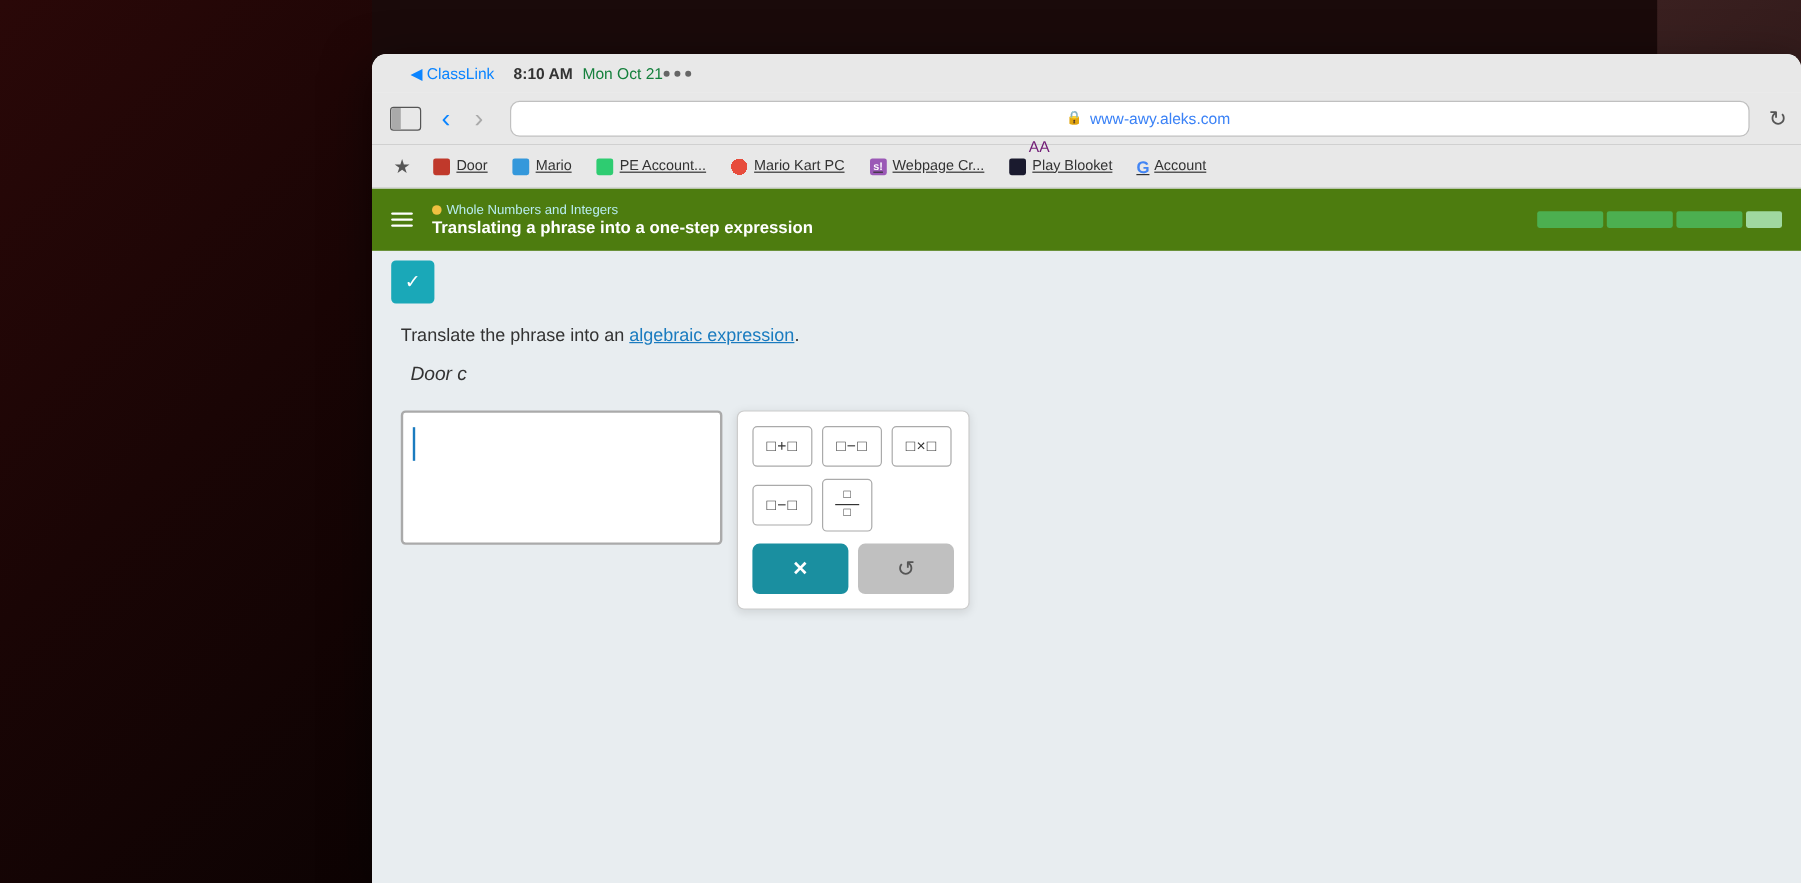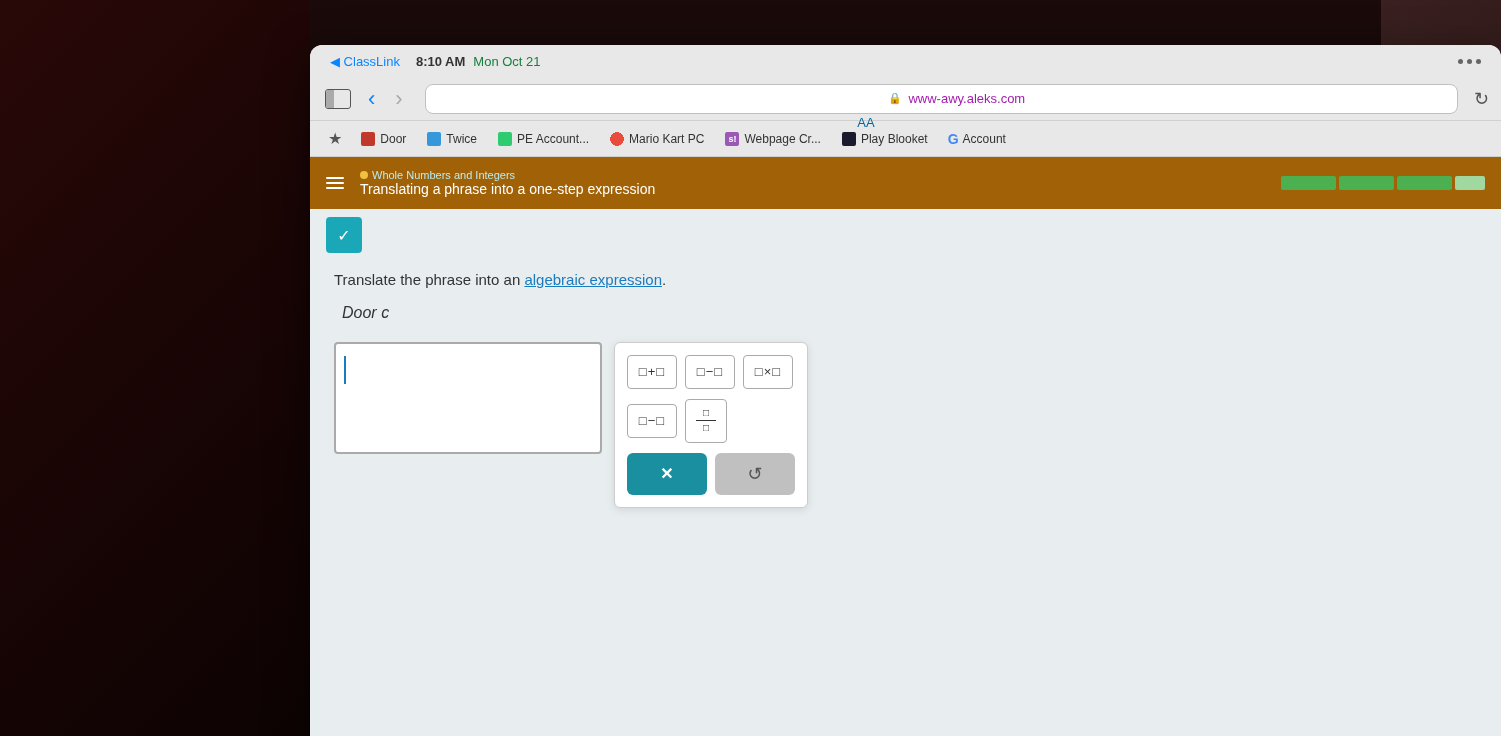--- a/index.html
+++ b/index.html
@@ -43,22 +43,22 @@
       z-index: 1;
       box-shadow: 0 10px 40px rgba(0,0,0,0.5);
     }
 
     
     .status-bar {
       background: #e8e8e8;
       height: 32px;
       display: flex;
       align-items: center;
-      padding: 0 20px;
-      justify-content: space-between;
+      padding: 0 32px;
+      justify-content: flex-start;
       border-radius: 12px 12px 0 0;
     }
     .status-left {
       display: flex;
       align-items: center;
       gap: 8px;
       font-size: 13px;
       color: #333;
     }
     .status-dots {
@@ -128,32 +128,32 @@
       justify-content: center;
       gap: 6px;
       font-size: 13px;
       color: #333;
       border: 1px solid #c0c0c0;
       padding: 0 12px;
       margin: 0 8px;
     }
     .url-aa {
       font-size: 13px;
-      color: #0369a1;
+      color: #701a75;
       font-weight: 500;
       margin-right: 8px;
       margin-top: 47px;
     }
     .url-lock {
       font-size: 11px;
       color: #555;
     }
     .url-text {
       font-size: 13px;
-      color: #a21caf;
+      color: #3b82f6;
     }
     .nav-reload {
       font-size: 18px;
       color: #555;
       cursor: pointer;
     }
 
     
     .bookmarks-bar {
       background: #e8e8e8;
@@ -165,28 +165,28 @@
       border-bottom: 1px solid #d0d0d0;
       overflow: hidden;
     }
     .bookmark-star {
       font-size: 16px;
       color: #555;
       padding: 0 6px;
     }
     .bookmark-item {
       display: flex;
-      align-items: center;
       gap: 4px;
       padding: 3px 8px;
       border-radius: 4px;
       cursor: pointer;
       font-size: 12px;
       color: #333;
       white-space: nowrap;
+      text-decoration: underline;
     }
     .bookmark-icon {
       width: 16px;
       height: 16px;
       display: flex;
       align-items: center;
       justify-content: center;
     }
     .bm-door { background: #c0392b; border-radius: 2px; width: 14px; height: 14px; position: relative; }
     .bm-learn { background: #3498db; border-radius: 2px; width: 14px; height: 14px; }
@@ -203,21 +203,21 @@
     
     .content-area {
       background: #e8edf0;
       height: calc(691px - 44px - 32px - 36px);
       position: relative;
       overflow: hidden;
     }
 
     
     .aleks-header {
-      background: #a16207;
+      background: #4d7c0f;
       height: 52px;
       display: flex;
       align-items: center;
       padding: 0 16px;
       gap: 16px;
     }
     .aleks-menu-icon {
       display: flex;
       flex-direction: column;
       gap: 3px;
@@ -241,21 +241,21 @@
     }
     .aleks-dot {
       width: 8px;
       height: 8px;
       background: #f0c040;
       border-radius: 50%;
     }
     .aleks-title {
       font-size: 14px;
       color: white;
-      font-weight: 400;
+      font-weight: 700;
     }
     .aleks-progress-bar {
       display: flex;
       gap: 3px;
       align-items: center;
     }
     .progress-seg {
       height: 14px;
       border-radius: 2px;
     }
@@ -473,21 +473,21 @@
       <div class="bookmark-icon">
         <div class="bm-door"></div>
       </div>
       <span>Door</span>
     </div>
 
     <div class="bookmark-item">
       <div class="bookmark-icon">
         <div class="bm-learn"></div>
       </div>
-      <span>Twice</span>
+      <span>Mario</span>
     </div>
 
     <div class="bookmark-item">
       <div class="bookmark-icon">
         <div class="bm-pe"></div>
       </div>
       <span>PE Account...</span>
     </div>
 
     <div class="bookmark-item">

